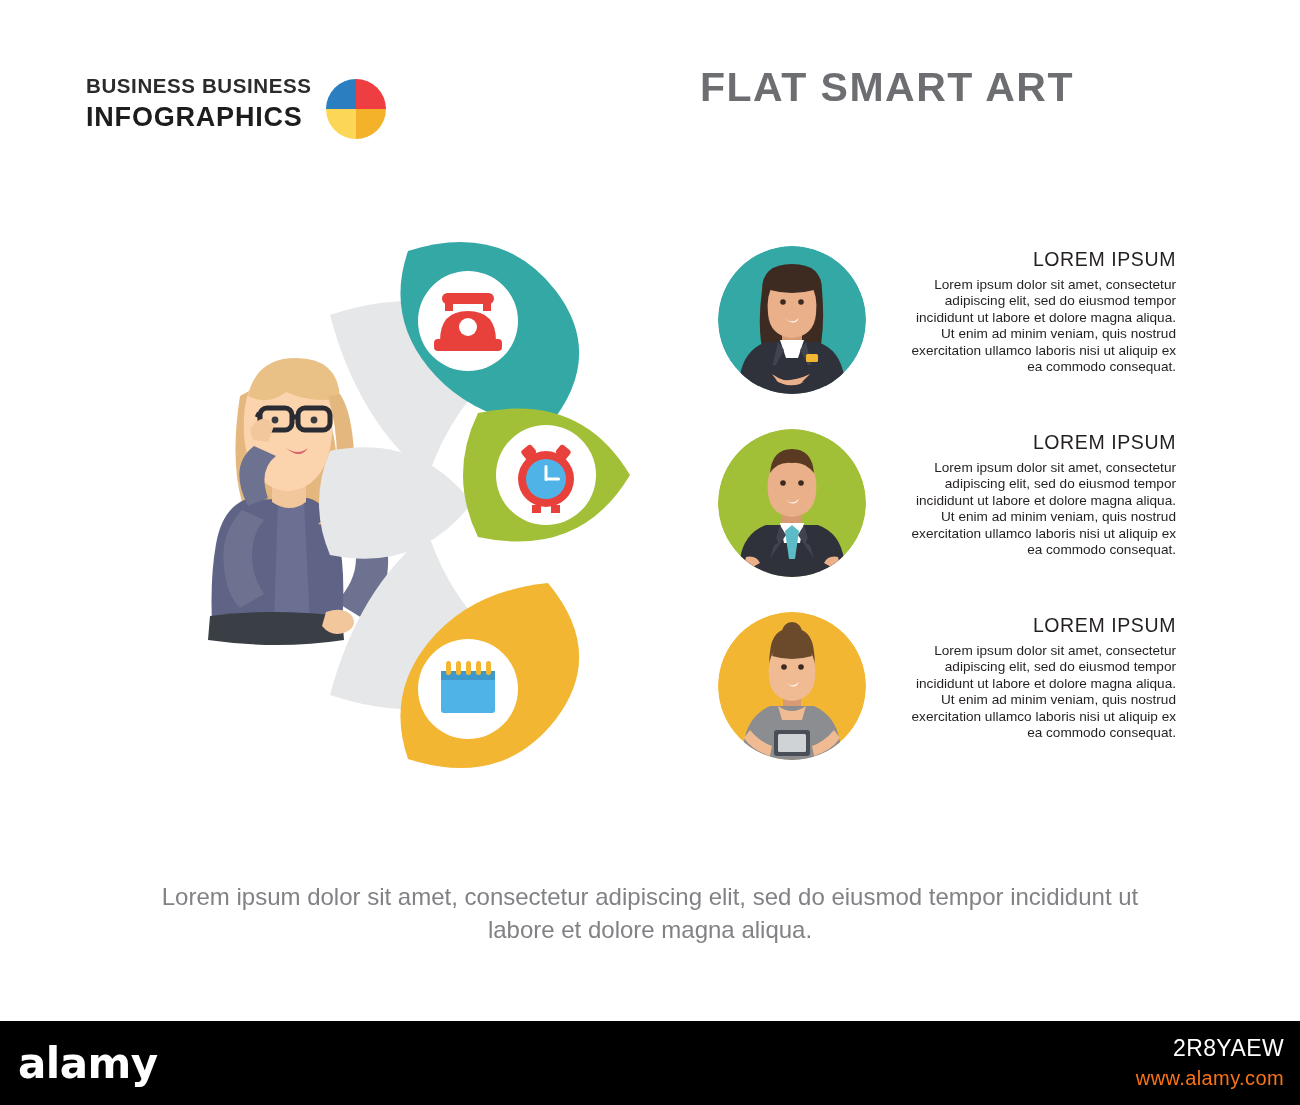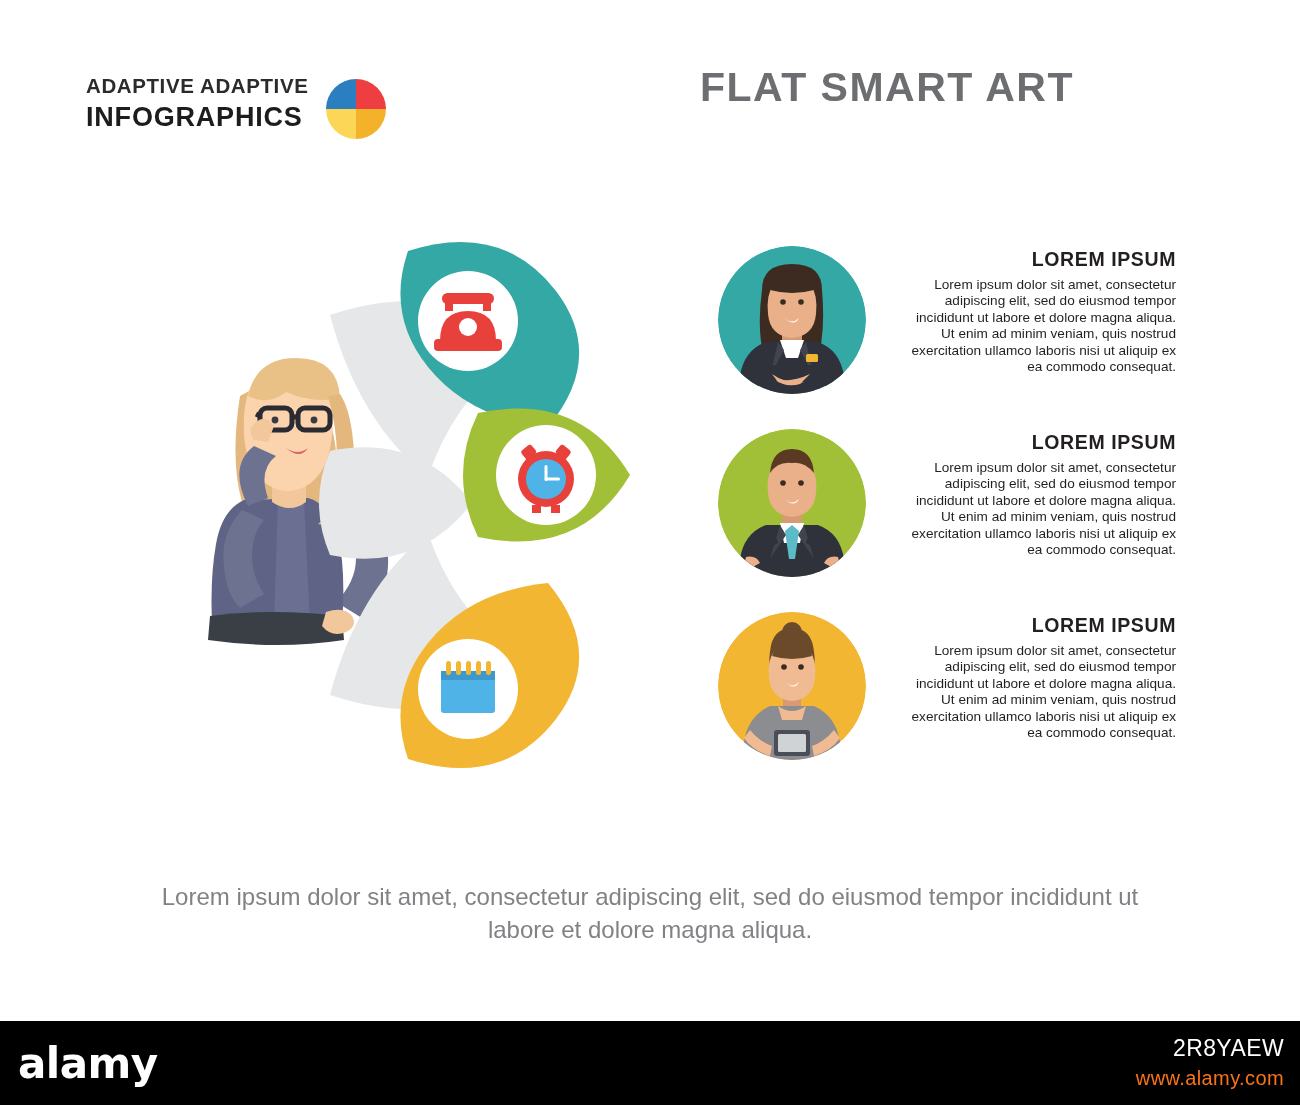--- a/index.html
+++ b/index.html
@@ -105,21 +105,21 @@
     overflow: hidden;
   }
   .item-body {
     position: absolute;
     left: 186px;
     top: 2px;
     width: 272px;
   }
   .item-title {
     font-size: 19.5px;
-    font-weight: bold;
+    font-weight: normal;
     color: #231f20;
     letter-spacing: 0.6px;
     margin-bottom: 6px;
     text-align: right;
   }
   .item-text {
     font-size: 13.6px;
     line-height: 16.4px;
     color: #231f20;
     text-align: right;
@@ -172,21 +172,21 @@
     color: #f97316;
     letter-spacing: 0.4px;
   }
 </style>
 </head>
 <body>
 
 <div id="slide">
 
   <div id="brand">
-    <div class="line1">ADAPTIVE ADAPTIVE</div>
+    <div class="line1">BUSINESS BUSINESS</div>
     <div class="line2">INFOGRAPHICS</div>
     <svg id="brand-logo" viewBox="0 0 64 64">
       <path d="M32 32 L32 2 A30 30 0 0 1 62 32 Z" fill="#ee3e42"></path>
       <path d="M32 32 L62 32 A30 30 0 0 1 32 62 Z" fill="#f3b229"></path>
       <path d="M32 32 L32 62 A30 30 0 0 1 2 32 Z" fill="#fcd757"></path>
       <path d="M32 32 L2 32 A30 30 0 0 1 32 2 Z" fill="#2b7fc1"></path>
     </svg>
   </div>
 
   <div id="slide-title">FLAT SMART ART</div>

